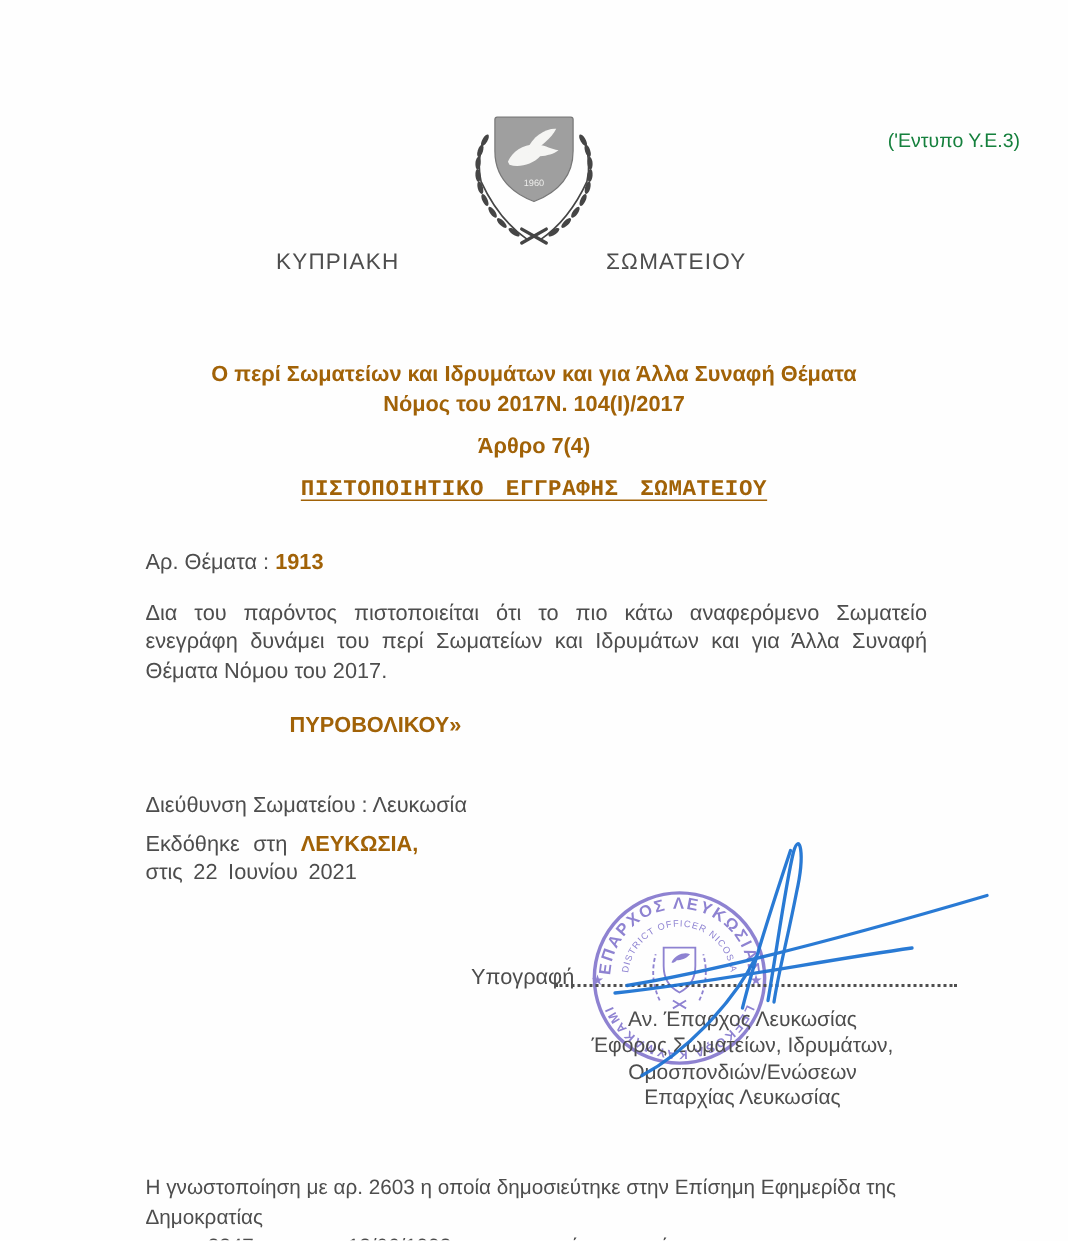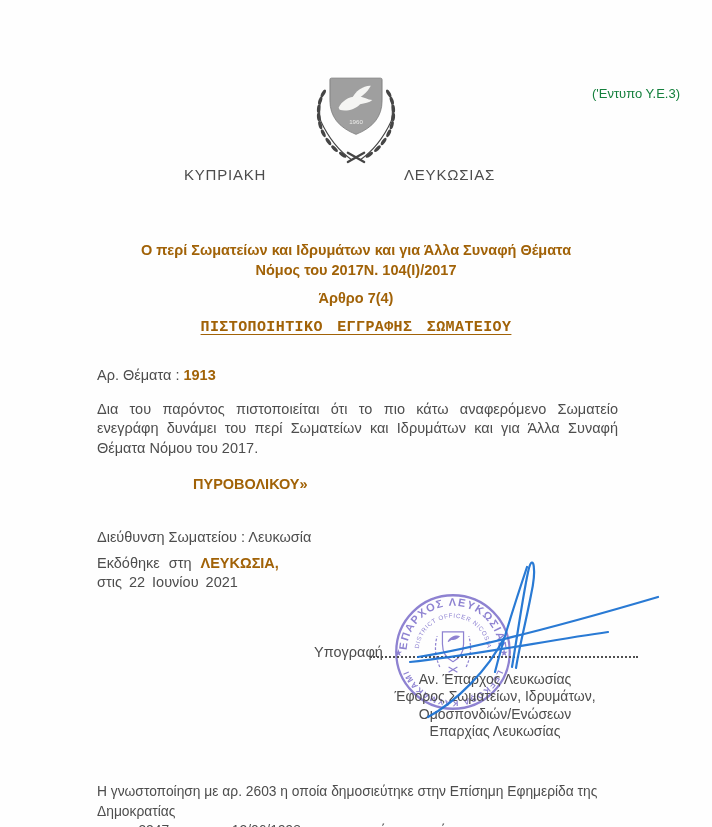--- a/index.html
+++ b/index.html
@@ -70,21 +70,21 @@
       <ellipse cx="85" cy="28" rx="4.2" ry="1.7" transform="rotate(-108 85 28)"></ellipse>
       <ellipse cx="82" cy="21" rx="4.2" ry="1.7" transform="rotate(-120 82 21)"></ellipse>
     </g>
     <g stroke="#454545" stroke-width="2.2" stroke-linecap="round">
       <path d="M42 79 L58 88"></path>
         <path d="M58 79 L42 88"></path>
     </g>
   </svg>
 
   <div class="abs state-left">ΚΥΠΡΙΑΚΗ</div>
-  <div class="abs state-right">ΛΕΥΚΩΣΙΑΣ</div>
+  <div class="abs state-right">ΣΩΜΑΤΕΙΟΥ</div>
 
   <div class="abs law-title center bold">
     <div>Ο περί Σωματείων και Ιδρυμάτων και για Άλλα Συναφή Θέματα</div>
     <div>Νόμος του 2017Ν. 104(Ι)/2017</div>
   </div>
 
   <div class="abs article center bold">Άρθρο 7(4)</div>
 
   <div class="abs cert-title center bold">
     <span>ΠΙΣΤΟΠΟΙΗΤΙΚΟ ΕΓΓΡΑΦΗΣ ΣΩΜΑΤΕΙΟΥ</span>

